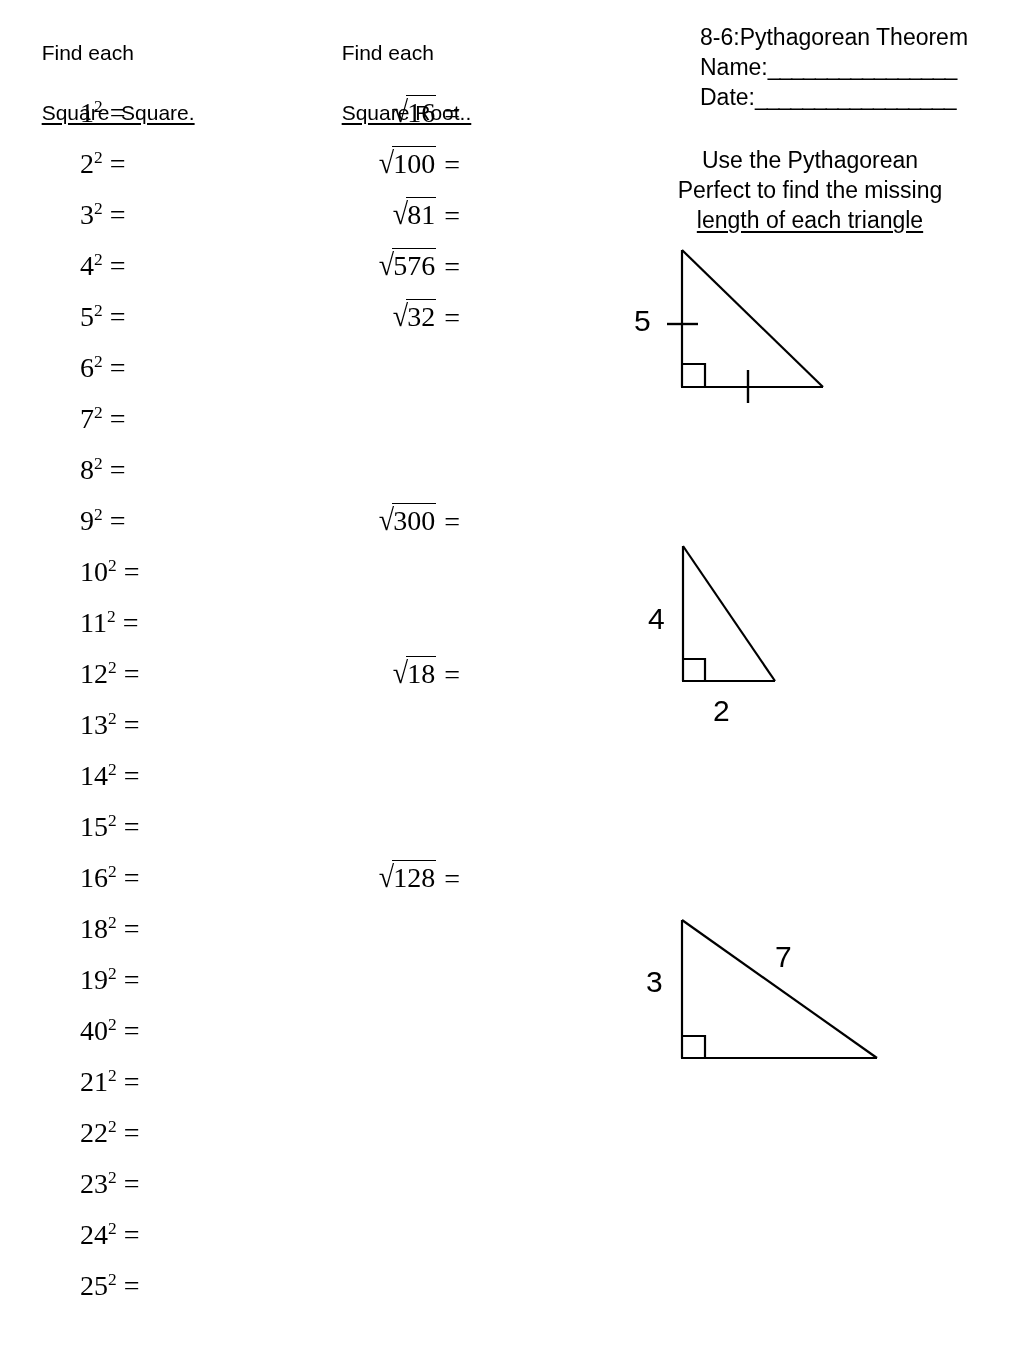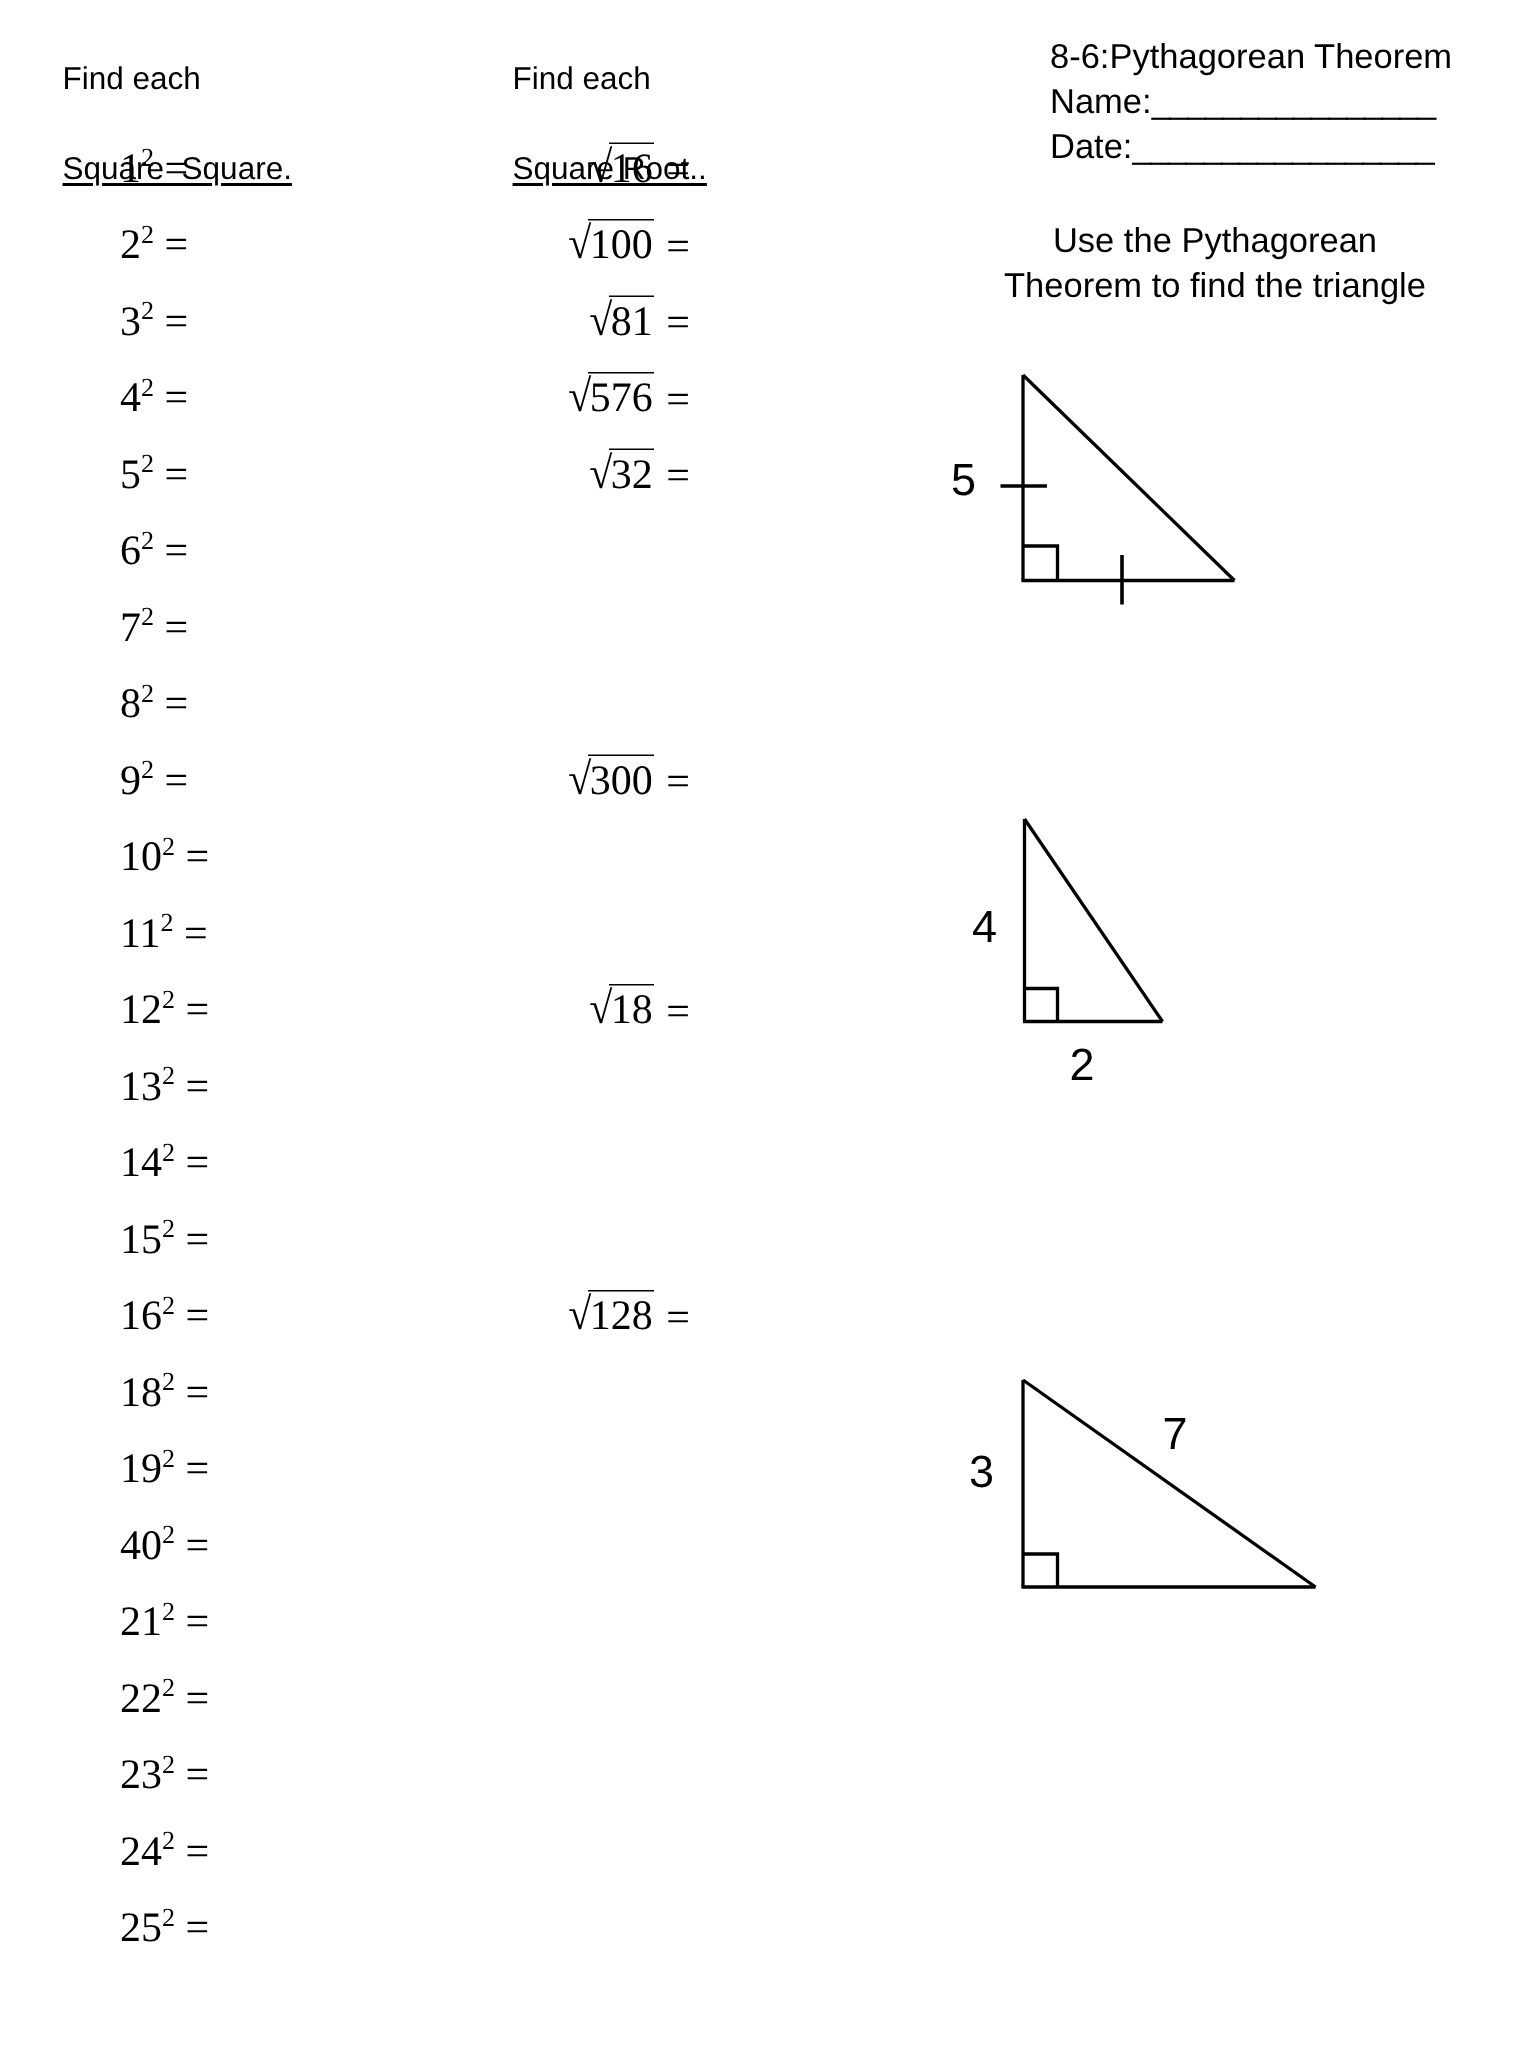--- a/index.html
+++ b/index.html
@@ -158,21 +158,22 @@
 </div>
 
 <div id="right-header">
   <span class="row">8-6:Pythagorean Theorem</span>
   <span class="row"><span>Name:</span><span class="blank">________________</span></span>
   <span class="row"><span>Date:</span><span class="blank">_________________</span></span>
 </div>
 
 <div id="instructions">
   <span>Use the Pythagorean</span><br>
-  <span>Theorem to find the triangle</span><br>
+  <span>Perfect to find the missing</span><br>
+  <span class="ul">length of each triangle</span>
 </div>
 
 <div id="squares-col">
     <div class="sq-row"><span>1</span><sup>2</sup><span class="eq">=</span></div>
     <div class="sq-row"><span>2</span><sup>2</sup><span class="eq">=</span></div>
     <div class="sq-row"><span>3</span><sup>2</sup><span class="eq">=</span></div>
     <div class="sq-row"><span>4</span><sup>2</sup><span class="eq">=</span></div>
     <div class="sq-row"><span>5</span><sup>2</sup><span class="eq">=</span></div>
     <div class="sq-row"><span>6</span><sup>2</sup><span class="eq">=</span></div>
     <div class="sq-row"><span>7</span><sup>2</sup><span class="eq">=</span></div>

